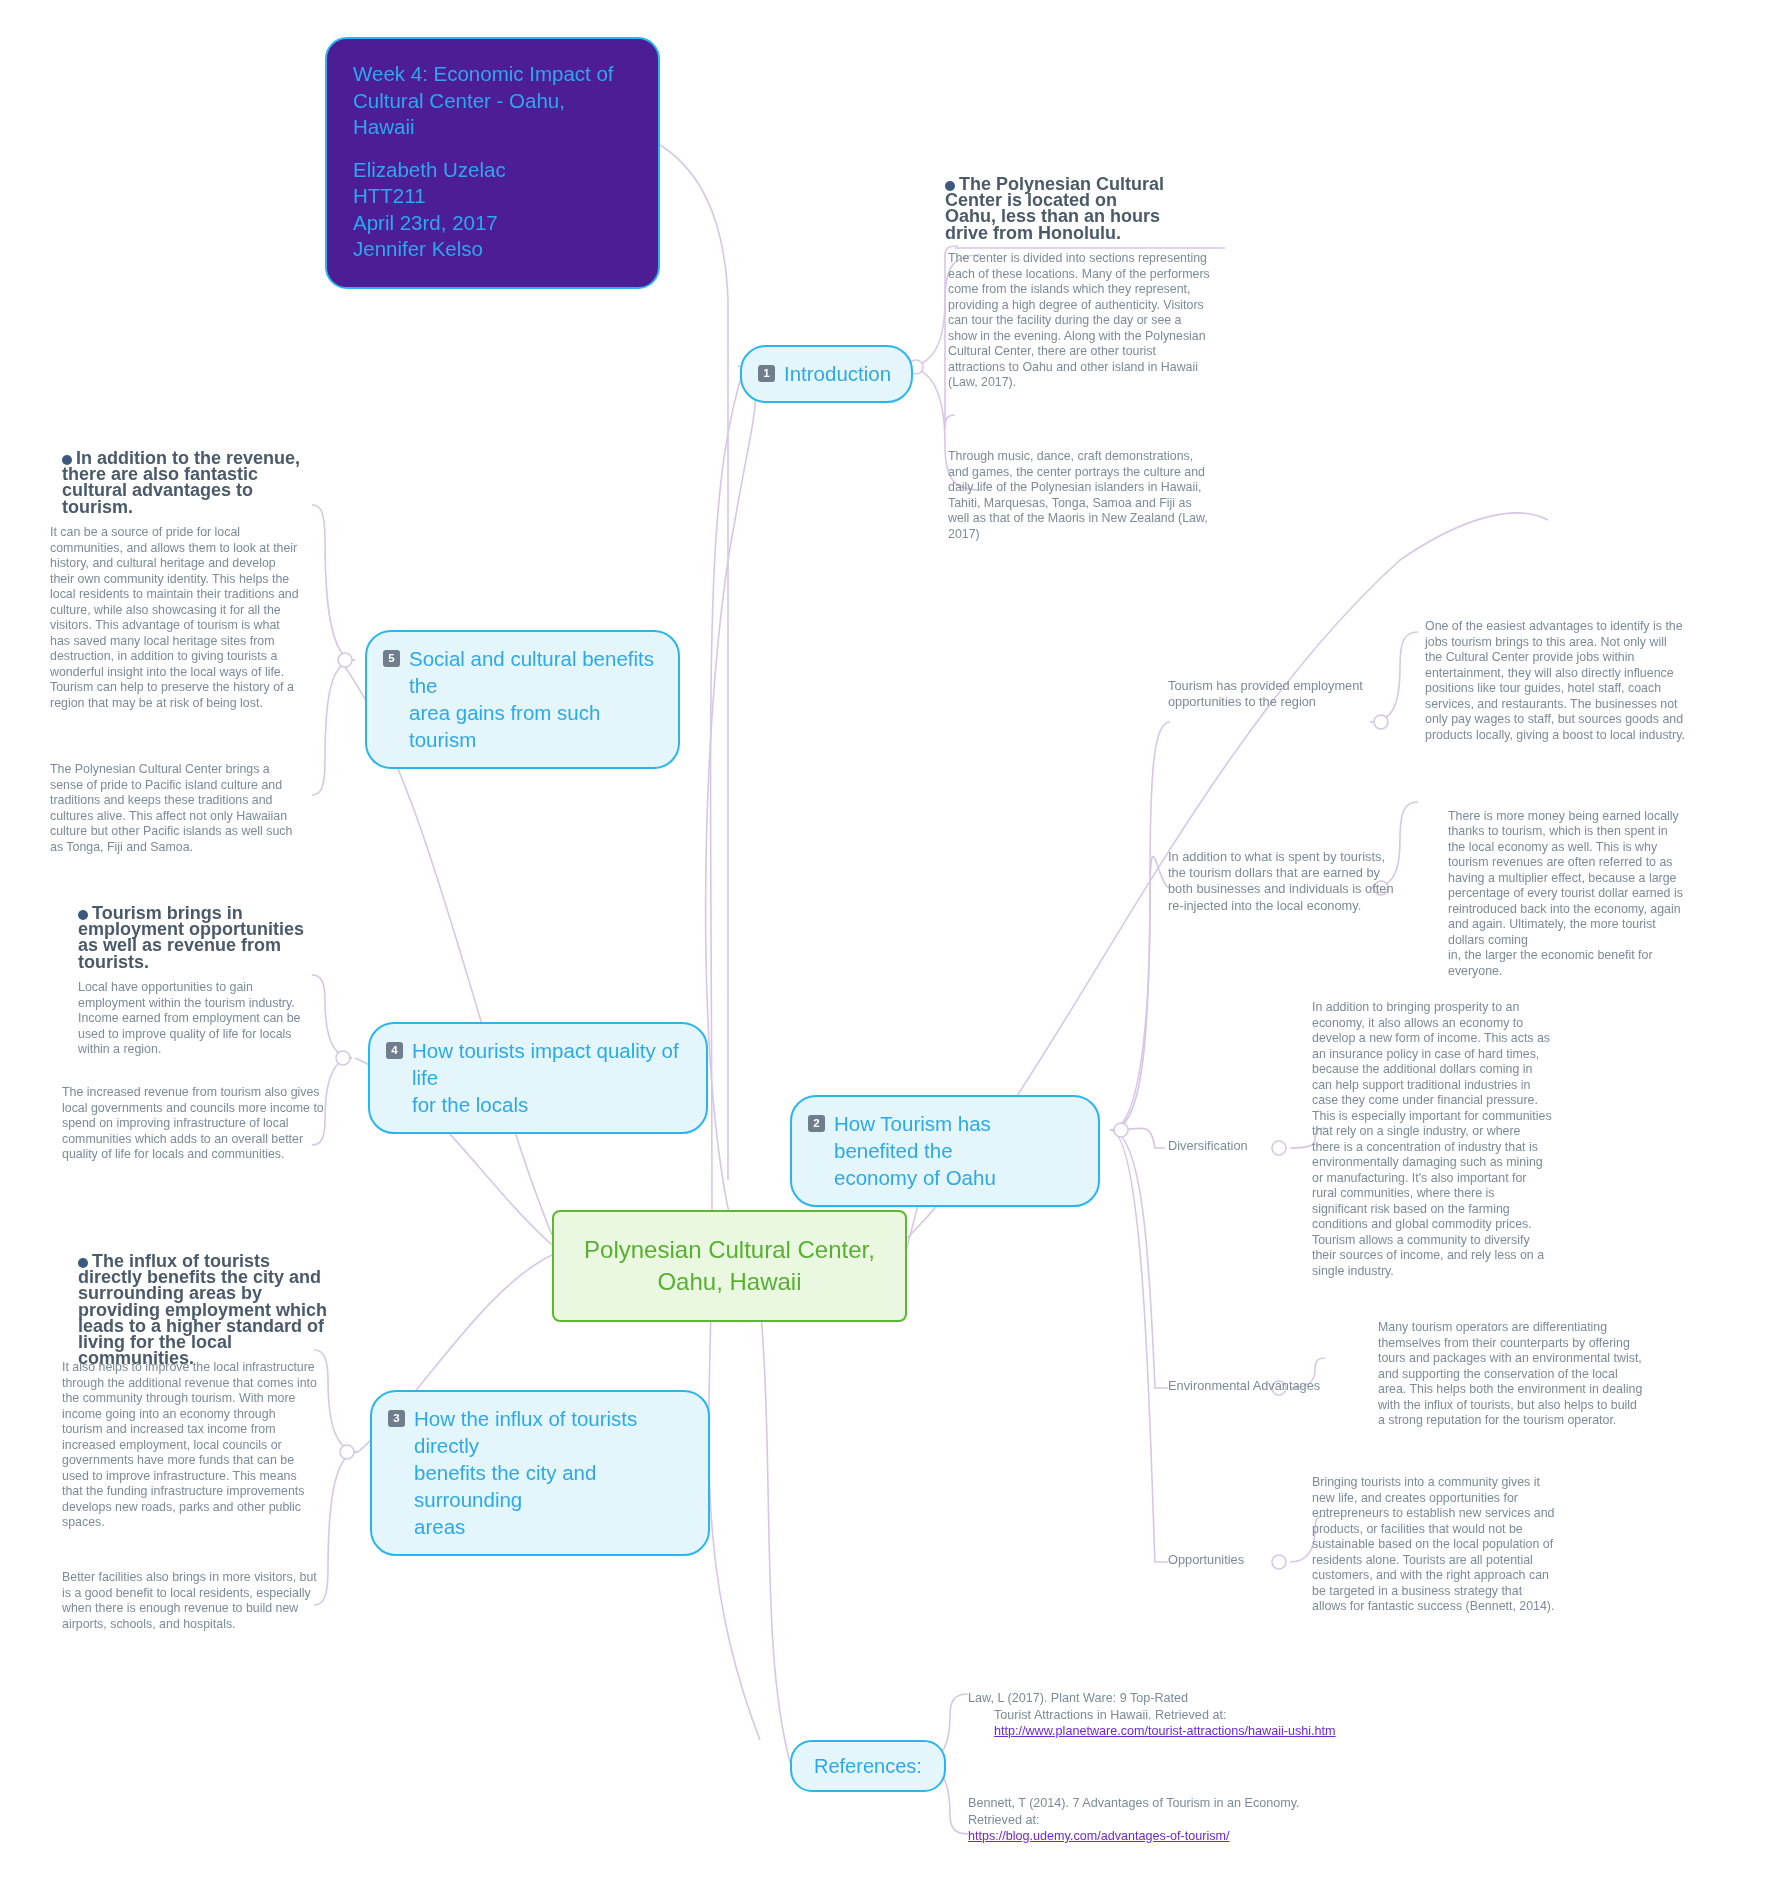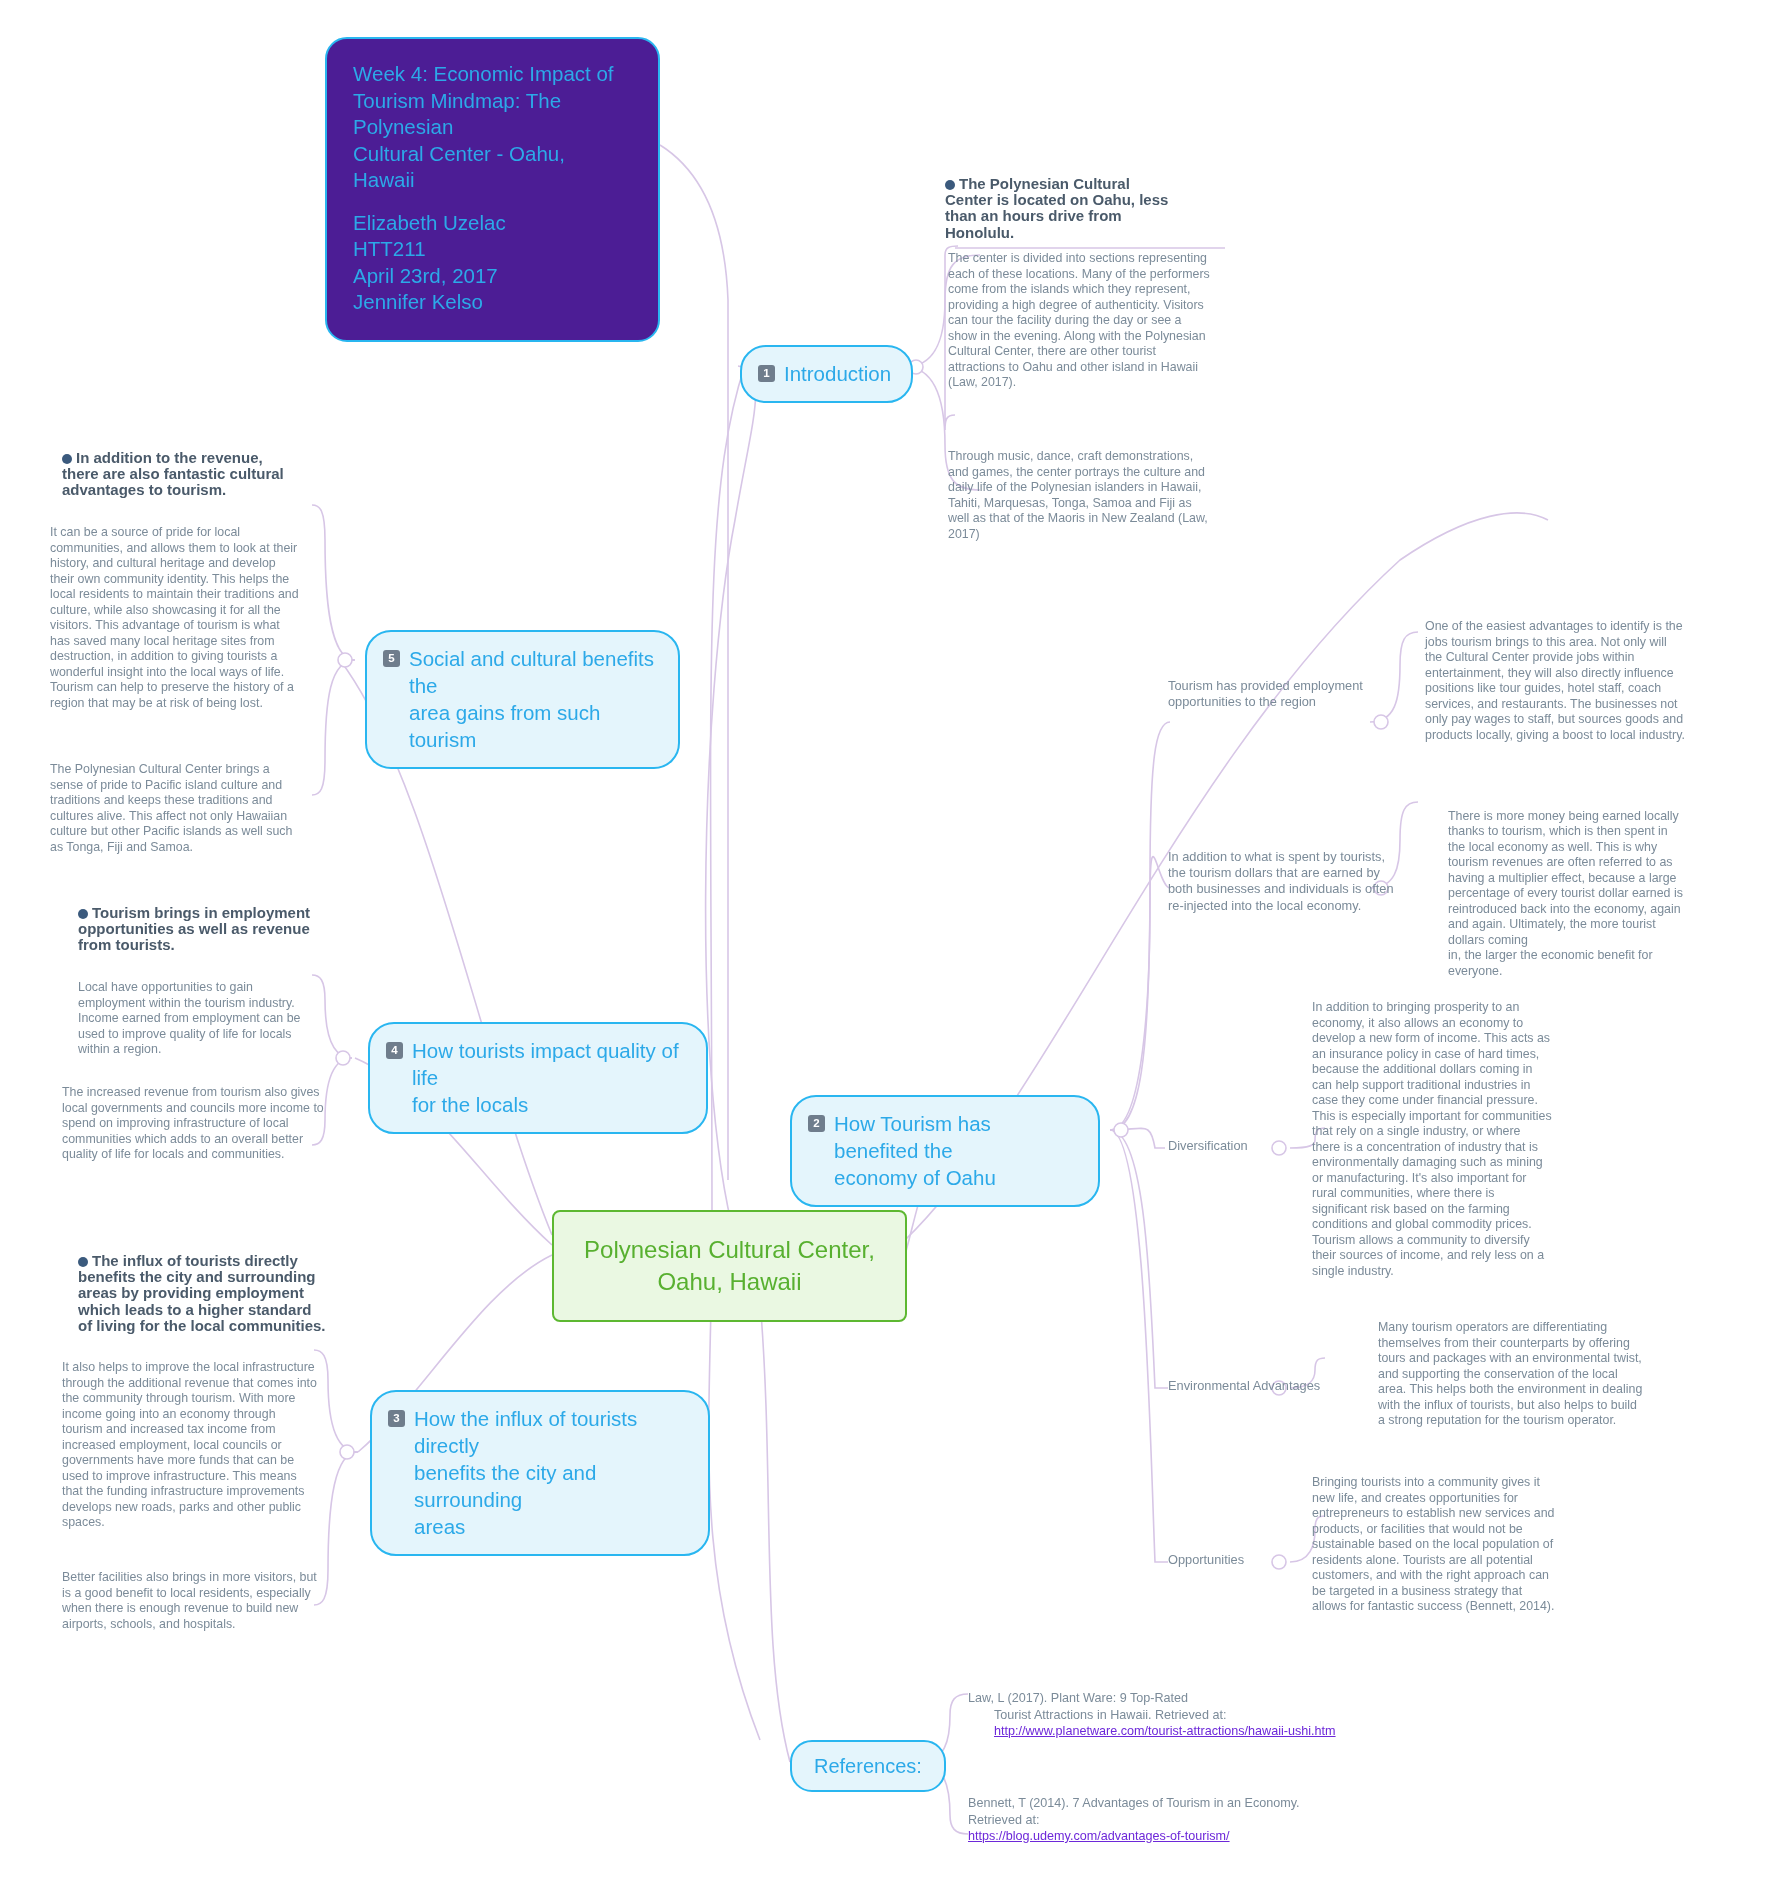--- a/index.html
+++ b/index.html
@@ -82,21 +82,21 @@
     border: 2.5px solid #29b6f0;
     border-radius: 14px;
     padding: 10px 13px 11px 12px;
     color: #4a5a6a;
     font-size: 12.6px;
     font-weight: bold;
     line-height: 16.2px;
   }
   .callout-plain {
     color: #4a5a6a;
-    font-size: 15px;
+    font-size: 18px;
     font-weight: bold;
     line-height: 16.2px;
   }
   .dot {
     display: inline-block;
     width: 10px; height: 10px;
     border-radius: 50%;
     background: #3b5a7d;
     margin-right: 4px;
     position: relative;
@@ -195,21 +195,20 @@
     </g>
 
     <g stroke="#d7c6e6" stroke-width="1.6" fill="none">
       <path d="M955,248 L1225,248"></path>
       <path d="M955,415 C946,415 945,420 945,430 L945,255 C945,247 950,246 958,246"></path>
     </g>
   </svg>
 
   <div class="node title-box" style="left:325px; top:37px; width:335px;">
     <div>Week 4:  Economic Impact of</div>
-    <div>Tourism Mindmap: The Polynesian</div>
     <div>Cultural Center - Oahu, Hawaii</div>
     <div class="blank"></div>
     <div>Elizabeth Uzelac</div>
     <div>HTT211</div>
     <div>April 23rd, 2017</div>
     <div>Jennifer Kelso</div>
   </div>
 
   <div class="node root-box" style="left:552px; top:1210px; width:355px;">
     <div>Polynesian Cultural Center,</div>

